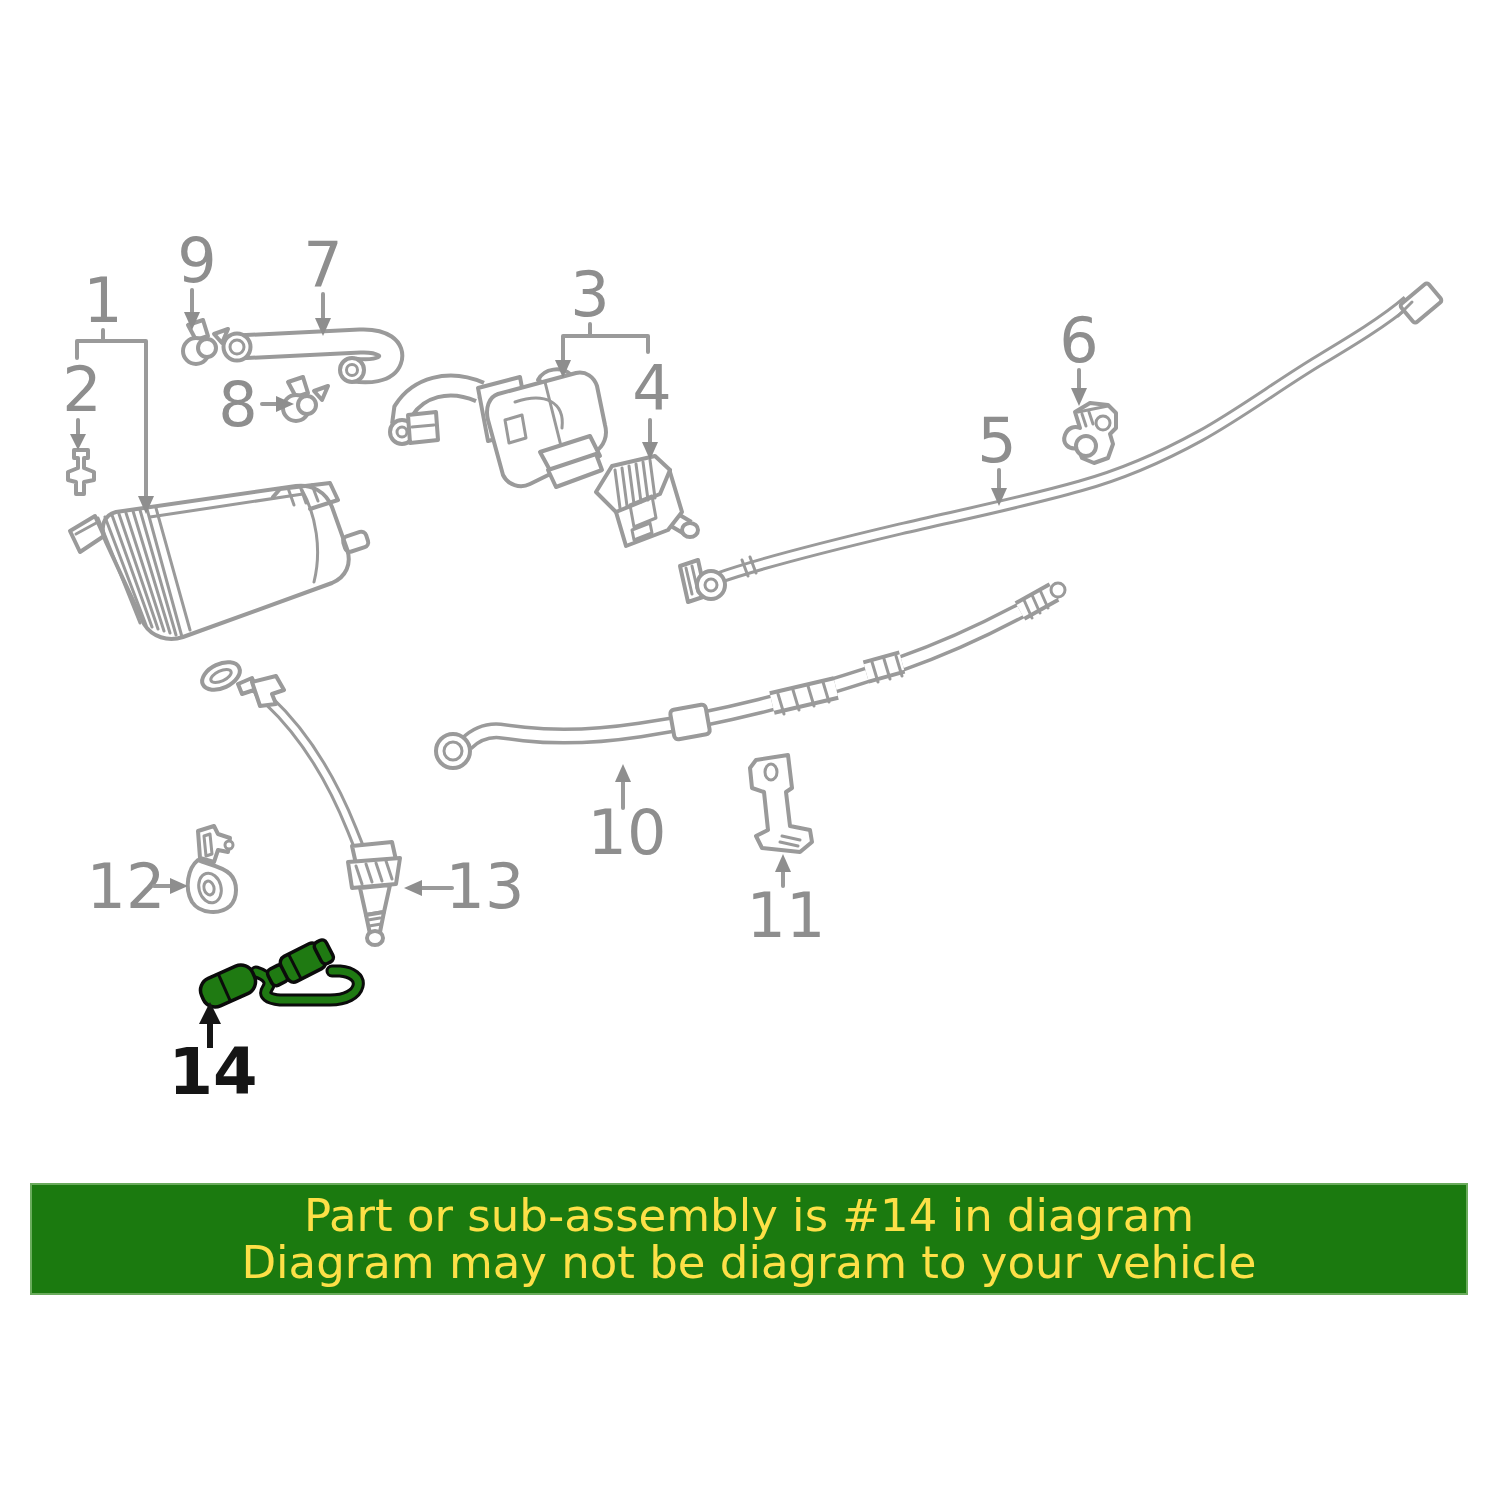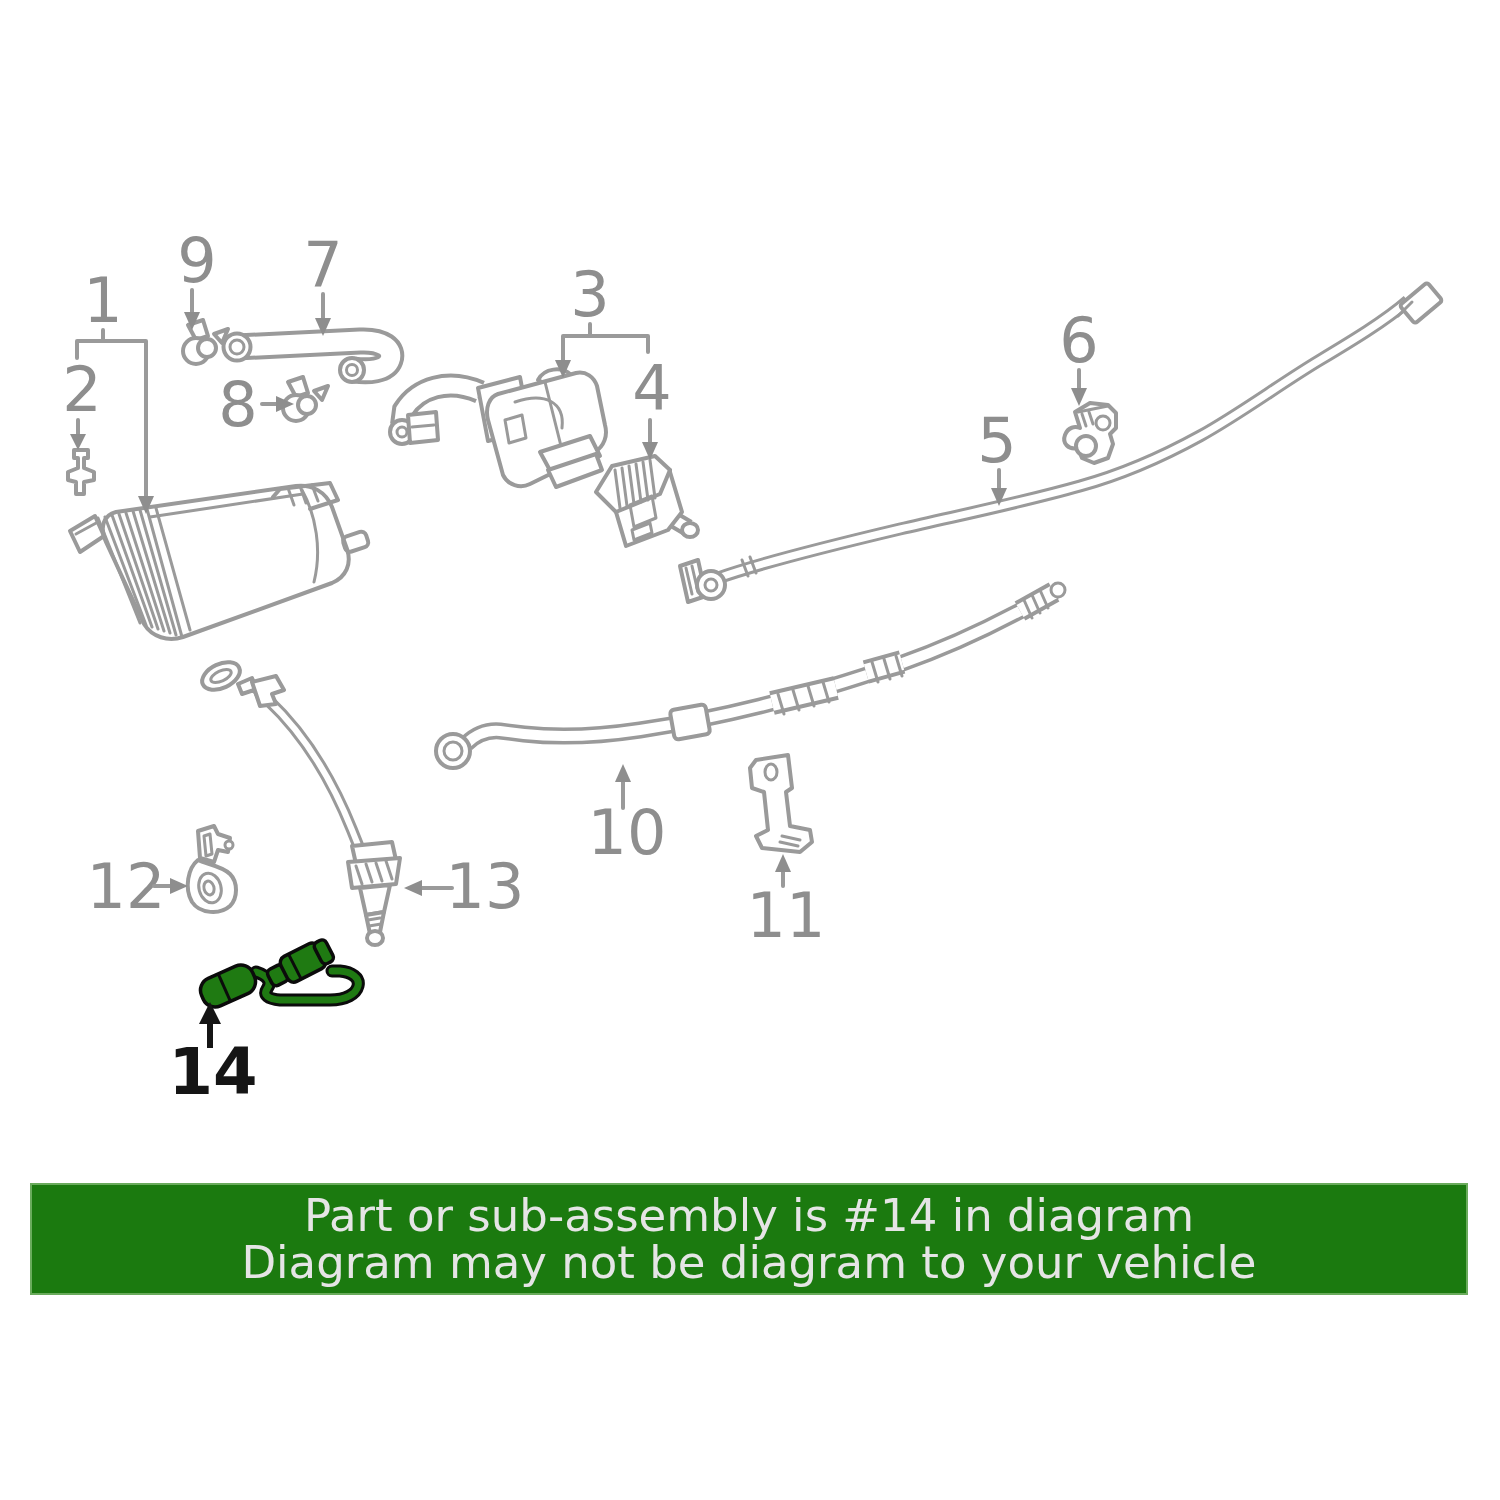--- a/index.html
+++ b/index.html
@@ -12,21 +12,21 @@
   .lbl{fill:#8e8e8e;font-size:62px;font-family:"DejaVu Sans",sans-serif;}
   .lbl14{fill:#151515;font-size:64px;font-weight:bold;font-family:"DejaVu Sans",sans-serif;}
   .ah{fill:#8e8e8e;stroke:none;}
   .ah14{fill:#151515;stroke:none;}
   .green{fill:#1f7a12;stroke:#0b0b0b;stroke-width:3.5;stroke-linejoin:round;}
   .gwireo{stroke:#0b0b0b;stroke-width:13;fill:none;stroke-linecap:round;}
   .gwirei{stroke:#1f7a12;stroke-width:7;fill:none;stroke-linecap:round;}
   #banner{position:absolute;left:30px;top:1183px;width:1438px;height:112px;
           background:#1b7a0f;border:2px solid #6aab5c;box-sizing:border-box;
           display:flex;flex-direction:column;align-items:center;justify-content:center;
-          color:#e5e5e5;font-size:45px;line-height:47px;text-align:center;}
+          color:#fde047;font-size:45px;line-height:47px;text-align:center;}
 </style>
 </head>
 <body>
 
 <div id="page">
 <svg id="diagram-svg" width="1500" height="1500" viewBox="0 0 1500 1500">
 
   <g class="art">
     <path class="fillw" d="M116,512 L296,486 C312,484 326,492 332,507 L347,549 C352,564 346,577 332,583 L183,637 C168,642 152,637 144,624 L106,542 C99,527 104,515 116,512 Z"></path>
     <path d="M70,531 L95,516 L104,536 L80,552 Z"></path>

